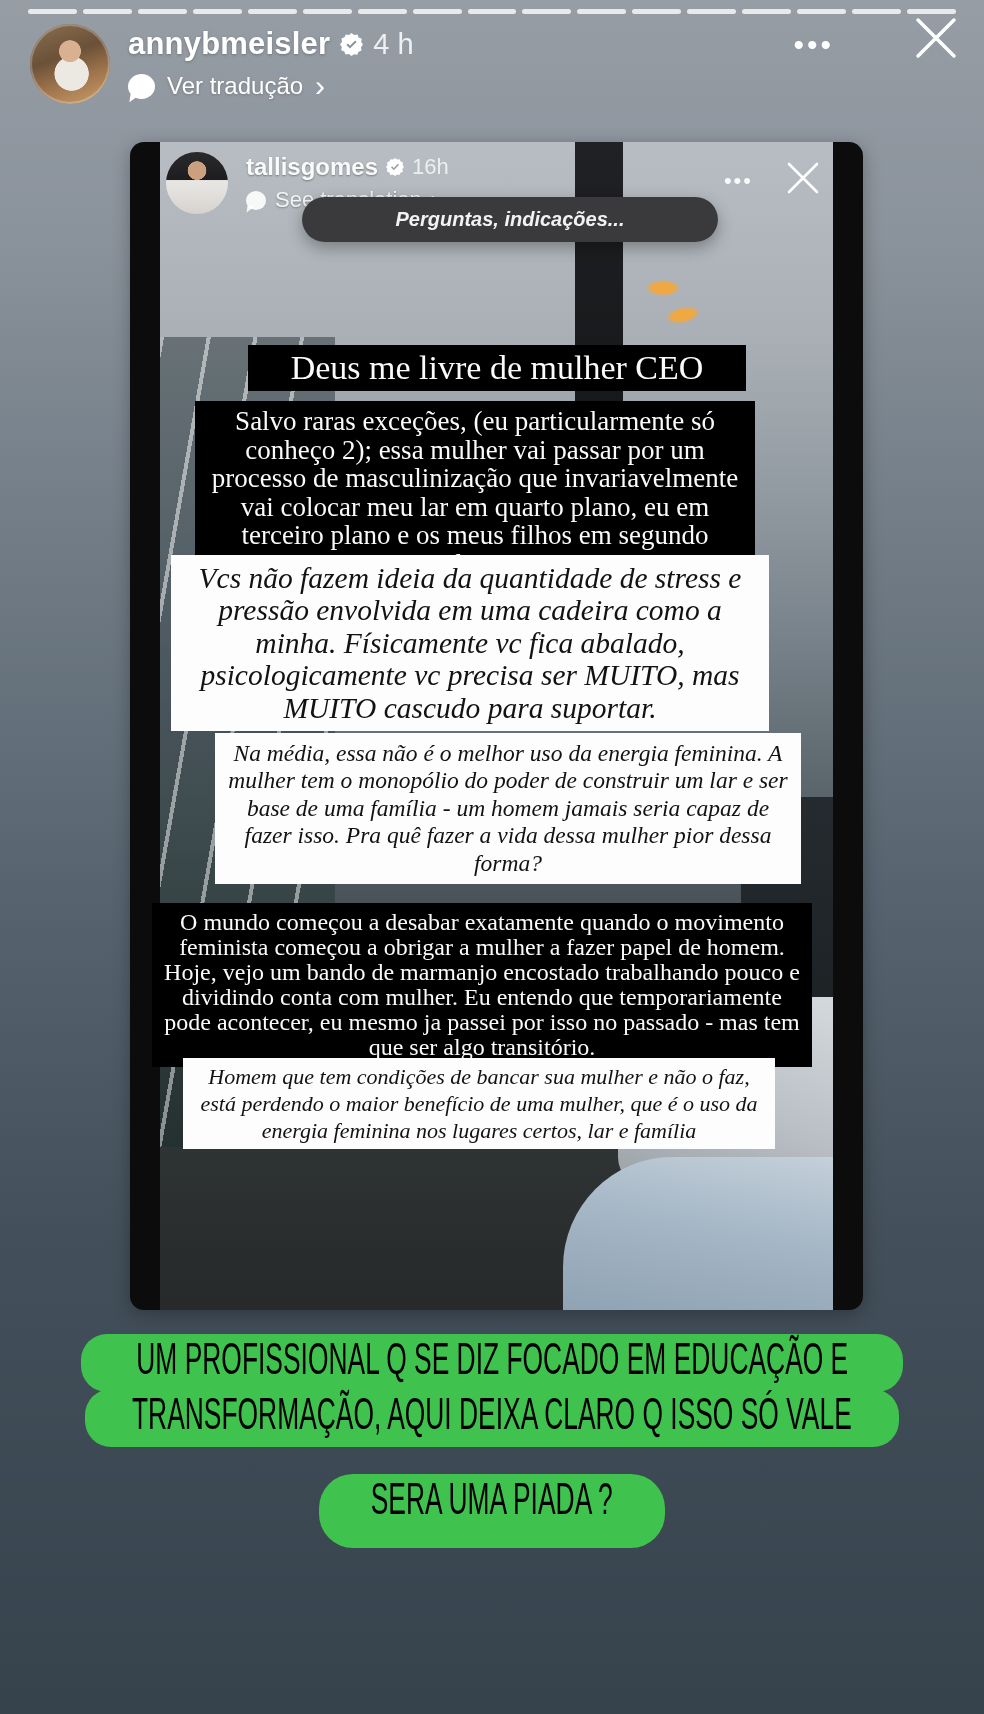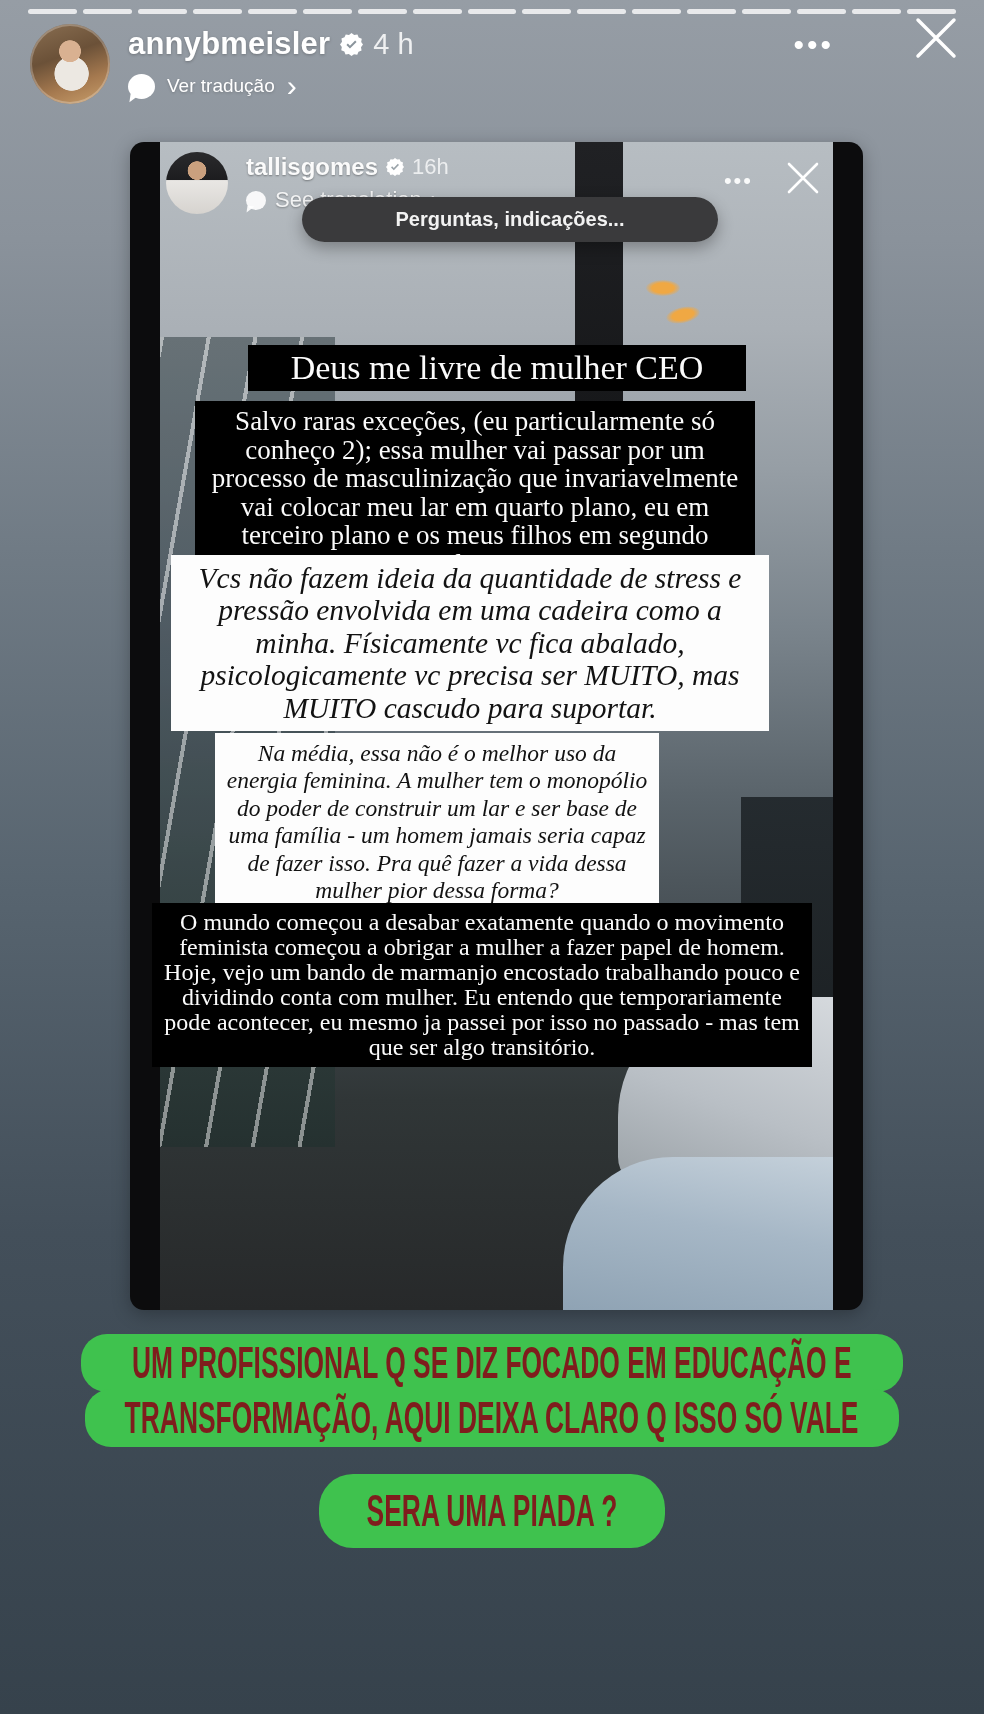--- a/index.html
+++ b/index.html
@@ -29,21 +29,21 @@
   }
   .hdr-text { position:absolute; left:98px; top:2px;text-align:center; }
   .hdr-row1 { display:flex; align-items:center; gap:10px; }
   .uname-outer { color:#fff; font-weight:bold; font-size:31px; letter-spacing:0.2px; text-shadow:0 1px 3px rgba(0,0,0,0.25); }
   .badge { display:inline-block; width:23px; height:23px; }
   .tstamp-outer { color:rgba(255,255,255,0.85); font-size:29px; font-weight:normal; }
   .hdr-row2 { display:flex; align-items:center; gap:12px; margin-top:9px; }
   .bubble { position:relative; width:27px; height:25px; background:#fff; border-radius:50%; }
   .bubble::after { content:""; position:absolute; left:2px; bottom:-4px; width:0; height:0;
     border-left:9px solid #fff; border-bottom:9px solid transparent; transform:rotate(8deg); }
-  .trans-label { color:#fff; font-size:19px; text-shadow:0 1px 3px rgba(0,0,0,0.2); }
+  .trans-label { color:#fff; font-size:24px; text-shadow:0 1px 3px rgba(0,0,0,0.2); }
   .chev { color:#fff; font-size:30px; line-height:1; }
   .more-btn { position:absolute; right:150px; top:28px; color:#fff; font-size:30px; letter-spacing:3px; cursor:pointer; }
   .close-btn { position:absolute; right:20px; top:10px; width:56px; height:56px; cursor:pointer; }
 
   
   .embed {
     position:absolute; left:130px; top:142px; width:733px; height:1168px;
     background:#0c0c0d; border-radius:14px; overflow:hidden;
     box-shadow:0 4px 18px rgba(0,0,0,0.28);
   }
@@ -84,44 +84,44 @@
   .bubble-sm { position:relative; width:20px; height:19px; background:rgba(255,255,255,0.9); border-radius:50%; }
   .bubble-sm::after { content:""; position:absolute; left:1px; bottom:-3px; width:0; height:0;
     border-left:7px solid rgba(255,255,255,0.9); border-bottom:7px solid transparent; transform:rotate(8deg); }
   .trans-inner { color:rgba(255,255,255,0.88); font-size:22px; text-shadow:0 1px 2px rgba(0,0,0,0.3); }
   .chev-sm { color:rgba(255,255,255,0.88); font-size:22px; line-height:1; }
   .imore { position:absolute; right:90px; top:18px; color:rgba(255,255,255,0.92); font-size:22px; letter-spacing:2px; }
   .iclose { position:absolute; right:18px; top:6px; width:44px; height:44px; }
 
   
   .qsticker { position:absolute; left:172px; top:55px; width:416px; z-index:4;
-    border-radius:30px; overflow:hidden; box-shadow:0 6px 16px rgba(0,0,0,0.3); }
+    border-radius:30px; overflow:hidden; box-shadow:0 6px 16px rgba(0,0,0,0.3);font-style:italic; }
   .qsticker .qhead { background:#3a3a3c; color:#f2f2f2; font-size:20px; font-weight:bold;
     text-align:center; padding:11px 10px; }
   .qsticker .qbody { background:#fdfdfd; color:#2c2c2e; font-size:24px; font-weight:bold;
     text-align:center; padding:22px 26px 26px; line-height:31px; }
 
   
   .tblock { position:absolute; z-index:3; text-align:center;
     font-family:"Liberation Serif", serif; }
   .tblock.dark  { background:#000; color:#fbfbfb; }
   .tblock.light { background:#fdfdfd; color:#121212;font-style:italic; }
   .title-block { left:118px; top:203px; width:498px; font-size:34px; line-height:46px; height:46px; }
   .blk-0 { left:65px;  top:259px; width:560px; font-size:27px; line-height:28.6px; padding:6px 10px; }
   .blk-1 { left:41px;  top:413px; width:598px; font-size:29.5px; line-height:32.4px; padding:7px 8px; }
-  .blk-2 { left:85px;  top:591px; width:444px; font-size:23.5px; line-height:27.4px; padding:7px 10px; }
+  .blk-2 { left:85px;  top:591px; width:586px; font-size:23.5px; line-height:27.4px; padding:7px 10px; }
   .blk-3 { left:22px;  top:761px; width:660px; font-size:24px; line-height:25px; padding:7px 8px; }
   .blk-4 { left:53px;  top:916px; width:592px; font-size:22px; line-height:27px; padding:5px 12px; }
 
   
   .commentary { position:absolute; left:0; top:1337px; width:100%;
     display:flex; flex-direction:column; align-items:center; z-index:6; }
-  .pill { display:flex; align-items:center; justify-content:center;
+  .pill { display:flex; justify-content:center;
     height:58px; border-radius:26px; margin-top:-3px;
-    font-weight:bold; font-size:44px; color:#7f1d1d; }
+    font-weight:normal; font-size:44px; color:#000000; }
   .pill span { display:block; white-space:nowrap; transform:scaleX(0.60); transform-origin:center; }
   .pw-0 { width:822px; }
   .pw-1 { width:614px; }
   .pw-2 { width:814px; }
   .pw-3 { width:560px; }
   .final-pill { margin-top:27px; width:346px; height:74px; border-radius:34px; }
 
   svg { display:block; }
 </style>
 </head>
@@ -218,20 +218,21 @@
 
     <div class="qsticker">
       <div class="qhead">Perguntas, indicações...</div>
     </div>
 
     <div class="tblock dark title-block">Deus me livre de mulher CEO</div>
     <div class="tblock dark blk-0">Salvo raras exceções, (eu particularmente só conheço 2); essa mulher vai passar por um processo de masculinização que invariavelmente vai colocar meu lar em quarto plano, eu em terceiro plano e os meus filhos em segundo plano.</div>
     <div class="tblock light blk-1">Vcs não fazem ideia da quantidade de stress e pressão envolvida em uma cadeira como a minha. Físicamente vc fica abalado, psicologicamente vc precisa ser MUITO, mas MUITO cascudo para suportar.</div>
     <div class="tblock light blk-2">Na média, essa não é o melhor uso da energia feminina. A mulher tem o monopólio do poder de construir um lar e ser base de uma família - um homem jamais seria capaz de fazer isso. Pra quê fazer a vida dessa mulher pior dessa forma?</div>
     <div class="tblock dark blk-3">O mundo começou a desabar exatamente quando o movimento feminista começou a obrigar a mulher a fazer papel de homem. Hoje, vejo um bando de marmanjo encostado trabalhando pouco e dividindo conta com mulher. Eu entendo que temporariamente pode acontecer, eu mesmo ja passei por isso no passado - mas tem que ser algo transitório.</div>
+    <div class="tblock light blk-4">Homem que tem condições de bancar sua mulher e não o faz, está perdendo o maior benefício de uma mulher, que é o uso da energia feminina nos lugares certos, lar e família</div>
   </div>
 
   <div class="commentary">
     <div class="pill pw-0" style="background:#3fc24e">
         <span>UM PROFISSIONAL Q SE DIZ FOCADO EM EDUCAÇÃO E</span>
       </div>
     <div class="pill pw-2" style="background:#3fc24e">
         <span>TRANSFORMAÇÃO, AQUI DEIXA CLARO Q ISSO SÓ VALE</span>
       </div>
     <div class="pill final-pill" style="background:#3fc24e">

